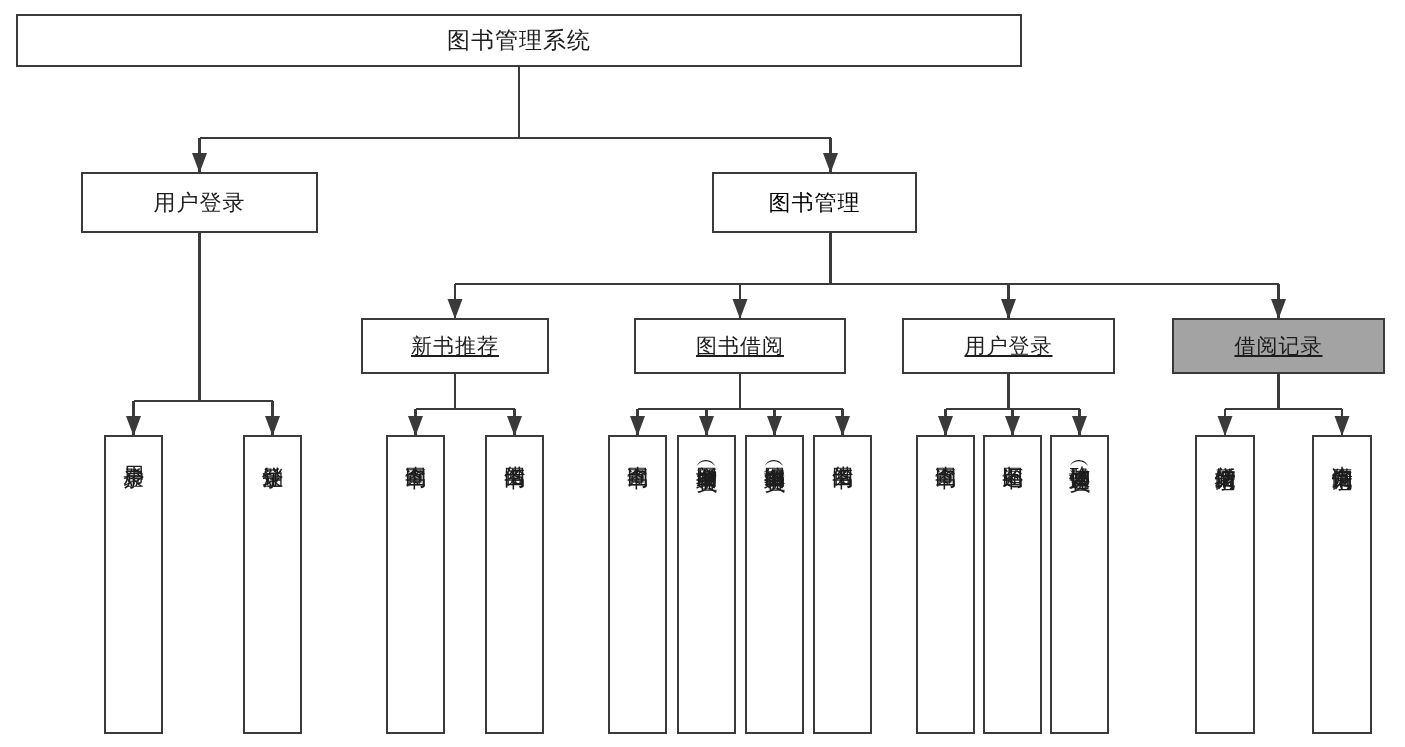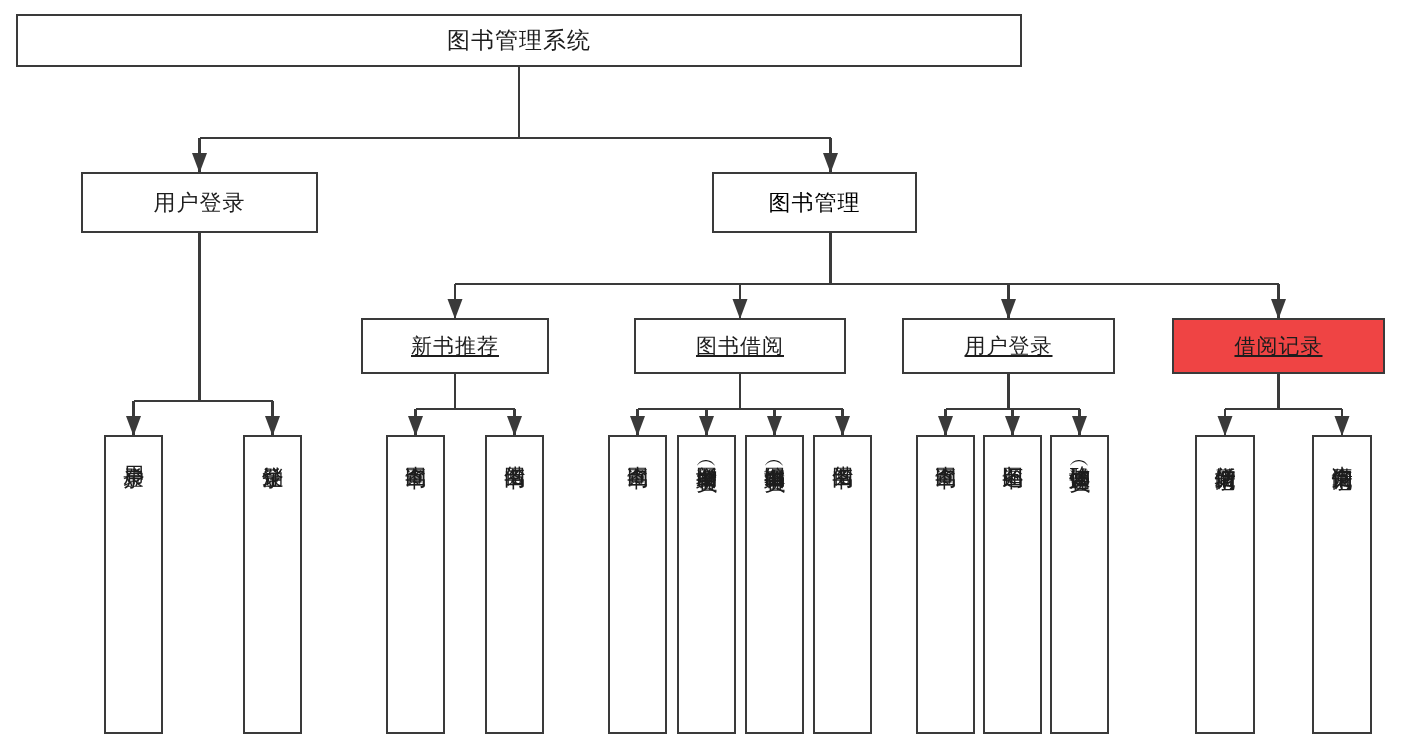--- a/index.html
+++ b/index.html
@@ -146,21 +146,21 @@
       </div>
       <div class="node level3" style="left: 361px; top: 318px; width: 188px; height: 56px; border-color: rgb(58, 58, 58); background: rgb(255, 255, 255); color: rgb(29, 29, 29);">
         <span class="htext">新书推荐</span>
       </div>
       <div class="node level3" style="left: 634px; top: 318px; width: 212px; height: 56px; border-color: rgb(58, 58, 58); background: rgb(255, 255, 255); color: rgb(29, 29, 29);">
         <span class="htext">图书借阅</span>
       </div>
       <div class="node level3" style="left: 902px; top: 318px; width: 213px; height: 56px; border-color: rgb(58, 58, 58); background: rgb(255, 255, 255); color: rgb(29, 29, 29);">
         <span class="htext">用户登录</span>
       </div>
-      <div class="node level3" style="left: 1172px; top: 318px; width: 213px; height: 56px; border-color: rgb(58, 58, 58); background: #ef4444; color: rgb(29, 29, 29);">
+      <div class="node level3" style="left: 1172px; top: 318px; width: 213px; height: 56px; border-color: rgb(58, 58, 58); background: #a3a3a3; color: rgb(29, 29, 29);">
         <span class="htext">借阅记录</span>
       </div>
       <div class="node leaf" style="left: 104px; top: 435px; width: 59px; height: 299px; border-color: rgb(58, 58, 58); background: rgb(255, 255, 255); color: rgb(29, 29, 29);">
         <span class="vtext">用户登录</span>
       </div>
       <div class="node leaf" style="left: 243px; top: 435px; width: 59px; height: 299px; border-color: rgb(58, 58, 58); background: rgb(255, 255, 255); color: rgb(29, 29, 29);">
         <span class="vtext">注销登录</span>
       </div>
       <div class="node leaf" style="left: 386px; top: 435px; width: 59px; height: 299px; border-color: rgb(58, 58, 58); background: rgb(255, 255, 255); color: rgb(29, 29, 29);">
         <span class="vtext">查询图书</span>

